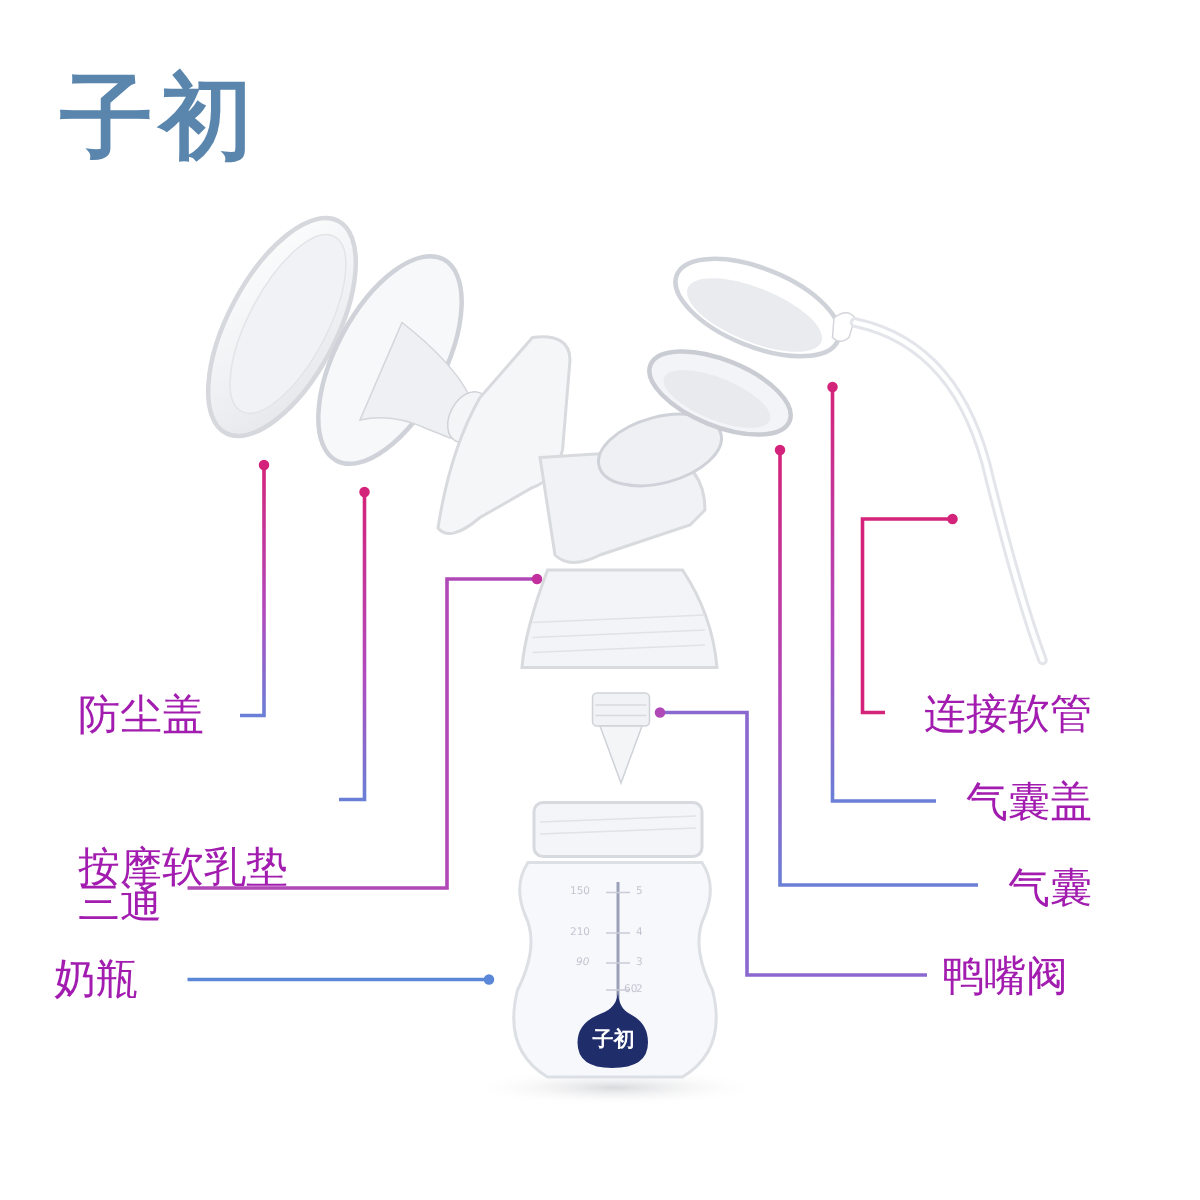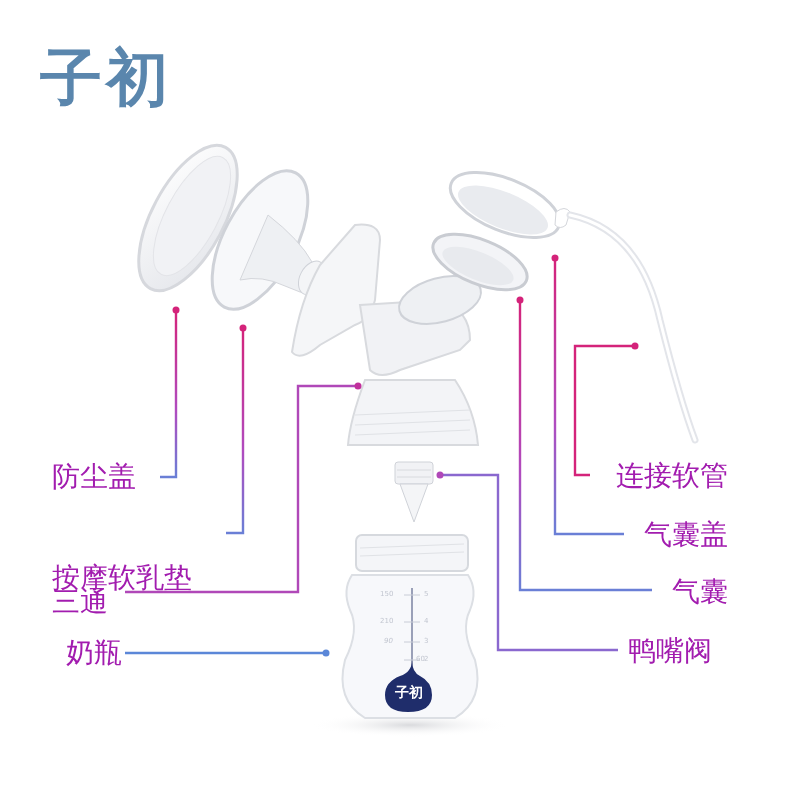--- a/index.html
+++ b/index.html
@@ -129,18 +129,18 @@
   <span style="position:absolute;left:44px;top:29px;">4</span>
   <span style="position:absolute;left:4px;top:49px;font-style:italic;">90</span>
   <span style="position:absolute;left:44px;top:49px;">3</span>
   <span style="position:absolute;left:4px;top:67px;margin-left:32px;">60</span>
   <span style="position:absolute;left:44px;top:67px;">2</span>
 </div>
 
 <div class="label" style="left:52px;top:459px;">防尘盖</div>
 <div class="label" style="left:52px;top:516px;margin-top:44px;">按摩软乳垫</div>
 <div class="label" style="left:52px;top:584px;">三通</div>
-<div class="label" style="left:66px;top:635px;">奶瓶</div>
+<div class="label" style="left:36px;top:635px;">奶瓶</div>
 
 <div class="label right" style="right:72px;top:458px;">连接软管</div>
 <div class="label right" style="right:72px;top:517px;">气囊盖</div>
 <div class="label right" style="right:72px;top:574px;margin-left:12px;">气囊</div>
 <div class="label right" style="right:88px;top:633px;">鸭嘴阀</div>
 
 </body></html>

